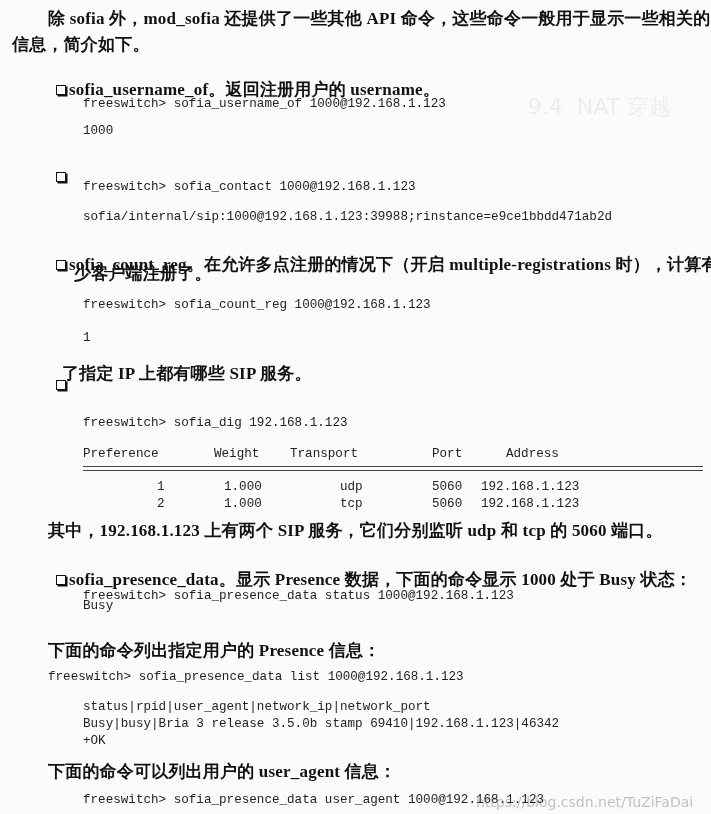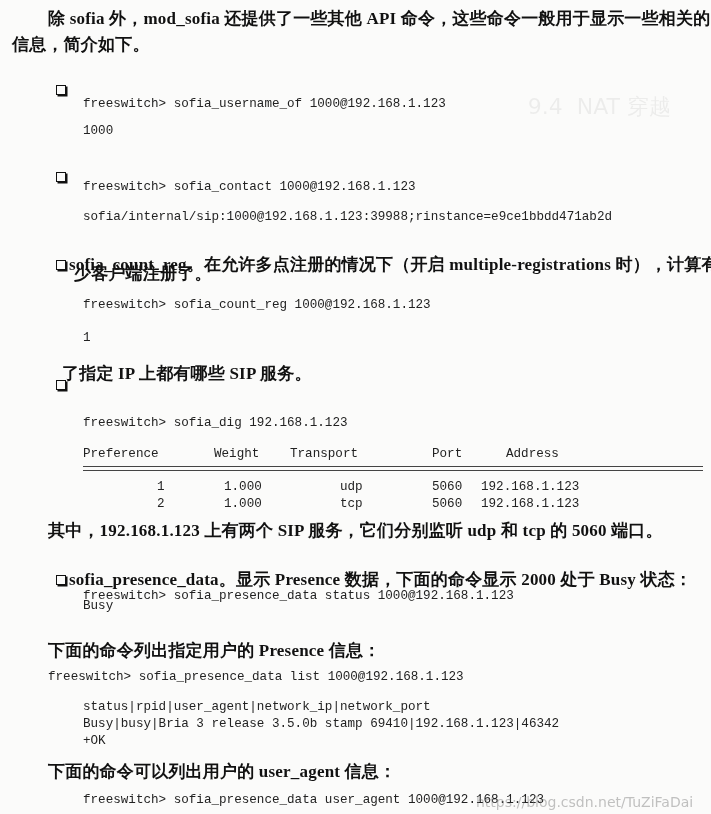--- a/index.html
+++ b/index.html
@@ -33,21 +33,21 @@
 </style>
 </head>
 <body>
 
 <div class="bleed" style="top:92px; right:40px; font-size:22px;">9.4  NAT 穿越</div>
 
 <div class="line cn" style="left:48px; top:10px;">除 sofia 外，mod_sofia 还提供了一些其他 API 命令，这些命令一般用于显示一些相关的</div>
 <div class="line cn" style="left:12px; top:36px;">信息，简介如下。</div>
 
 <div class="line cn" style="left:47px; top:64px;">
-  <span class="bullet-box"></span>
+  <span class="bullet-box"></span><span>sofia_username_of。返回注册用户的 username。</span>
 </div>
 <div class="line code" style="left:83px; top:98px;">freeswitch&gt; sofia_username_of 1000@192.168.1.123</div>
 <div class="line code" style="left:83px; top:125px;">1000</div>
 
 <div class="line cn" style="left:47px; top:151px;">
   <span class="bullet-box"></span>
 </div>
 <div class="line code" style="left:83px; top:181px;">freeswitch&gt; sofia_contact 1000@192.168.1.123</div>
 <div class="line code" style="left:83px; top:211px;">sofia/internal/sip:1000@192.168.1.123:39988;rinstance=e9ce1bbdd471ab2d</div>
 
@@ -81,21 +81,21 @@
 <div>
   <div class="line code" style="left:157px; top:498px;">2</div>
   <div class="line code" style="left:224px; top:498px;">1.000</div>
   <div class="line code" style="left:340px; top:498px;">tcp</div>
   <div class="line code" style="left:432px; top:498px;">5060</div>
   <div class="line code" style="left:481px; top:498px;">192.168.1.123</div>
 </div>
 <div class="line cn" style="left:48px; top:522px;">其中，192.168.1.123 上有两个 SIP 服务，它们分别监听 udp 和 tcp 的 5060 端口。</div>
 
 <div class="line cn" style="left:47px; top:554px;">
-  <span class="bullet-box"></span><span>sofia_presence_data。显示 Presence 数据，下面的命令显示 2000 处于 Busy 状态：</span>
+  <span class="bullet-box"></span><span>sofia_presence_data。显示 Presence 数据，下面的命令显示 1000 处于 Busy 状态：</span>
 </div>
 <div class="line code" style="left:83px; top:590px;">freeswitch&gt; sofia_presence_data status 1000@192.168.1.123</div>
 <div class="line code" style="left:83px; top:592px;margin-top:8px;">Busy</div>
 
 <div class="line cn" style="left:48px; top:642px;">下面的命令列出指定用户的 Presence 信息：</div>
 <div class="line code" style="left:48px; top:671px;">freeswitch&gt; sofia_presence_data list 1000@192.168.1.123</div>
 <div class="line code" style="left:83px; top:701px;">status|rpid|user_agent|network_ip|network_port</div>
 <div class="line code" style="left:83px; top:718px;">Busy|busy|Bria 3 release 3.5.0b stamp 69410|192.168.1.123|46342</div>
 <div class="line code" style="left:83px; top:735px;">+OK</div>
 

